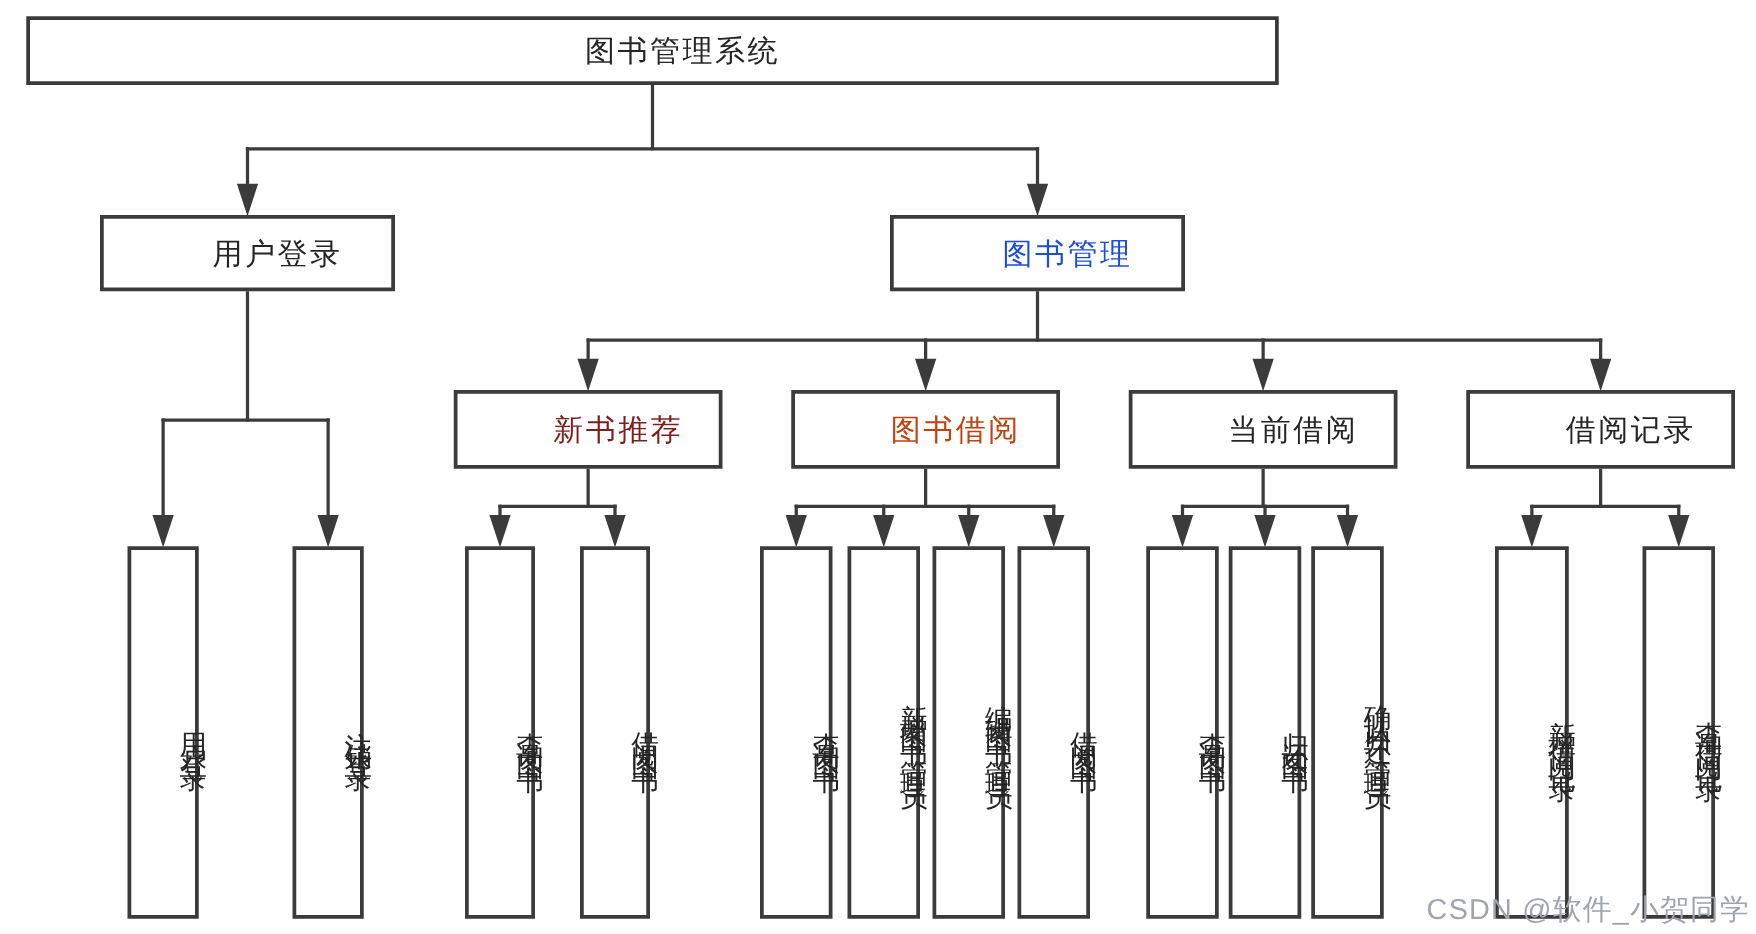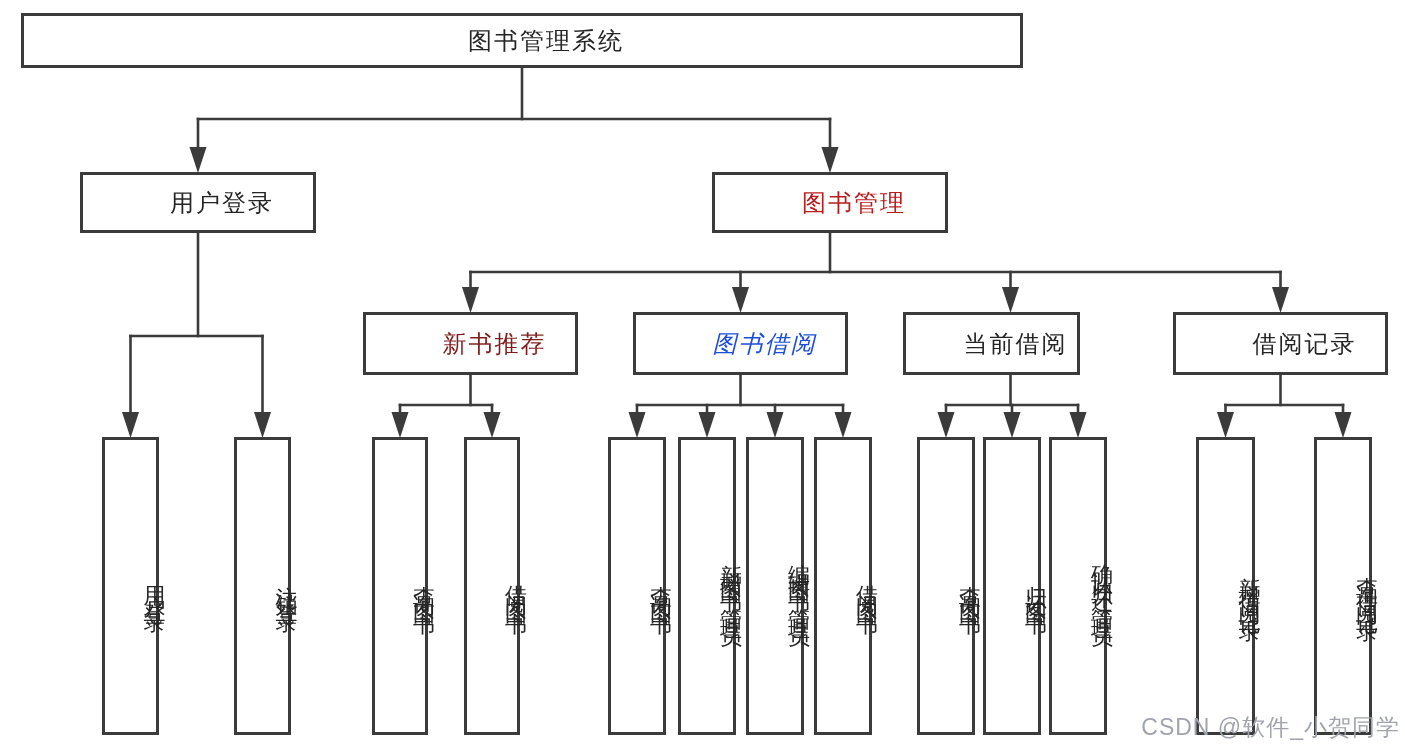--- a/index.html
+++ b/index.html
@@ -113,29 +113,29 @@
       <polygon points="1334.5,412 1351.5,412 1343,438" fill="#3b3b3b"></polygon>
     </svg>
   <div id="nodes">
       <div class="node h" style="left: 21px; top: 13px; width: 1002px; height: 55px; border-color: rgb(59, 59, 59); background: rgb(255, 255, 255);">
         <span class="lbl" style="color: rgb(37, 37, 37);">图书管理系统</span>
       </div>
       <div class="node h" style="left: 80px; top: 172px; width: 236px; height: 61px; border-color: rgb(59, 59, 59); background: rgb(255, 255, 255);">
         <span class="lbl" style="color: rgb(37, 37, 37);">用户登录</span>
       </div>
       <div class="node h" style="left: 712px; top: 172px; width: 236px; height: 61px; border-color: rgb(59, 59, 59); background: rgb(255, 255, 255);">
-        <span class="lbl" style="color: #b91c1c;">图书管理</span>
+        <span class="lbl" style="color: #1d4ed8;">图书管理</span>
       </div>
       <div class="node h" style="left: 363px; top: 312px; width: 215px; height: 63px; border-color: rgb(59, 59, 59); background: rgb(255, 255, 255);">
         <span class="lbl" style="color: #7f1d1d;">新书推荐</span>
       </div>
       <div class="node h" style="left: 633px; top: 312px; width: 215px; height: 63px; border-color: rgb(59, 59, 59); background: rgb(255, 255, 255);">
-        <span class="lbl" style="color: #1d4ed8; font-style: italic;">图书借阅</span>
+        <span class="lbl" style="color: #c2410c;">图书借阅</span>
       </div>
-      <div class="node h" style="left: 903px; top: 312px; width: 177px; height: 63px; border-color: rgb(59, 59, 59); background: rgb(255, 255, 255);">
+      <div class="node h" style="left: 903px; top: 312px; width: 215px; height: 63px; border-color: rgb(59, 59, 59); background: rgb(255, 255, 255);">
         <span class="lbl" style="color: rgb(37, 37, 37);">当前借阅</span>
       </div>
       <div class="node h" style="left: 1173px; top: 312px; width: 215px; height: 63px; border-color: rgb(59, 59, 59); background: rgb(255, 255, 255);">
         <span class="lbl" style="color: rgb(37, 37, 37);">借阅记录</span>
       </div>
       <div class="node v" style="left: 102px; top: 437px; width: 57px; height: 298px; border-color: rgb(59, 59, 59); background: rgb(255, 255, 255);">
         <span class="lbl" style="color: rgb(37, 37, 37);">用户登录</span>
       </div>
       <div class="node v" style="left: 234px; top: 437px; width: 57px; height: 298px; border-color: rgb(59, 59, 59); background: rgb(255, 255, 255);">
         <span class="lbl" style="color: rgb(37, 37, 37);">注销登录</span>

